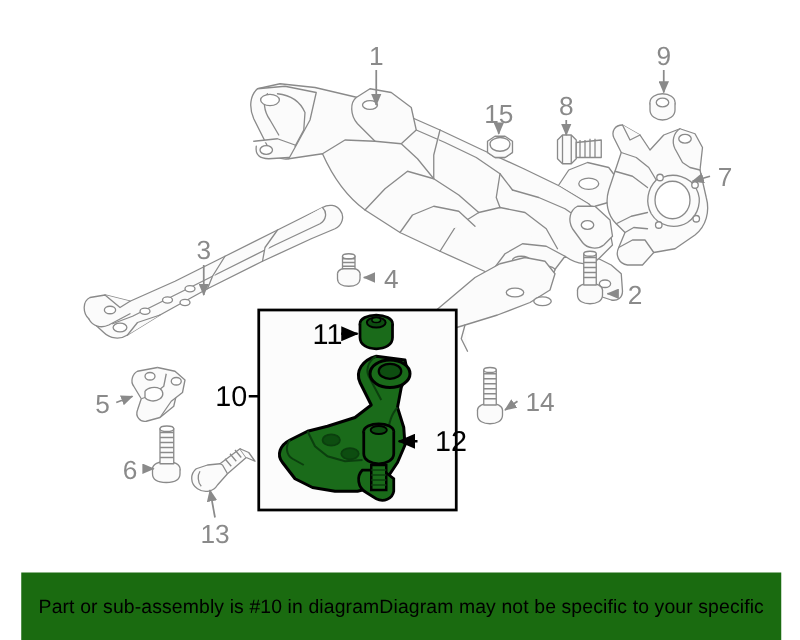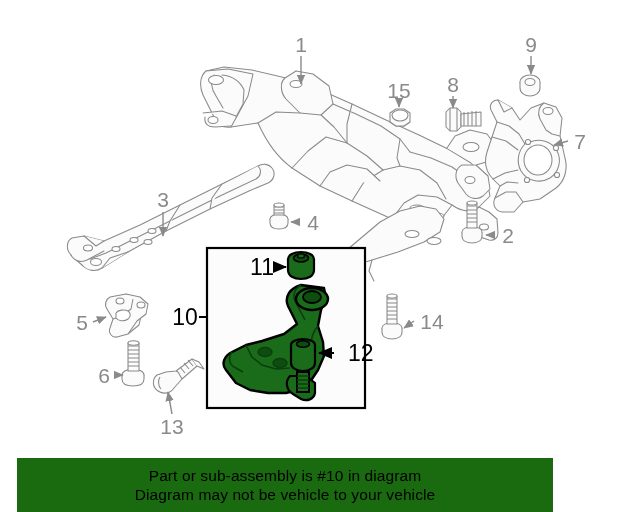--- a/index.html
+++ b/index.html
@@ -1,22 +1,22 @@
 <!DOCTYPE html>
 <html><head>
 <meta charset="utf-8">
 <title>Parts Diagram</title>
 <style>
   html,body{margin:0;padding:0;background:#ffffff;}
   body{width:640px;height:512px;overflow:hidden;
        font-family:"Liberation Sans", sans-serif;}
   #root{position:relative;width:640px;height:512px;background:#ffffff;}
   #diagram{position:absolute;left:0;top:0;width:640px;height:455px;}
-  .banner{position:absolute;left:17px;top:458px;width:536px;height:54px;
-          background:#1a6b10;display:flex;flex-direction:column;
+  .banner{position:absolute;left:17px;top:458px;width:608px;height:54px;
+          background:#1a6b10;display:flex;
           align-items:center;justify-content:center;}
   .banner-line{color:#000000;font-size:15.5px;line-height:19px;
                text-align:center;letter-spacing:0.1px;}
   svg{display:block;}
   .callout{font-family:"Liberation Sans", sans-serif;}
 </style>
 </head>
 <body>
 
 <div id="root">
@@ -271,16 +271,16 @@
       <g class="callout" font-size="23" fill="#000000" font-weight="normal" text-anchor="middle">
         <text x="185" y="325">10</text>
         <text x="262" y="275">11</text>
         <text x="348" y="361" text-anchor="start">12</text>
       </g>
     </svg>
   </div>
 
   <div class="banner">
     <div class="banner-line">Part or sub-assembly is #10 in diagram</div>
-    <div class="banner-line">Diagram may not be vehicle to your vehicle</div>
+    <div class="banner-line">Diagram may not be specific to your specific</div>
   </div>
 
 </div>
 
 </body></html>

